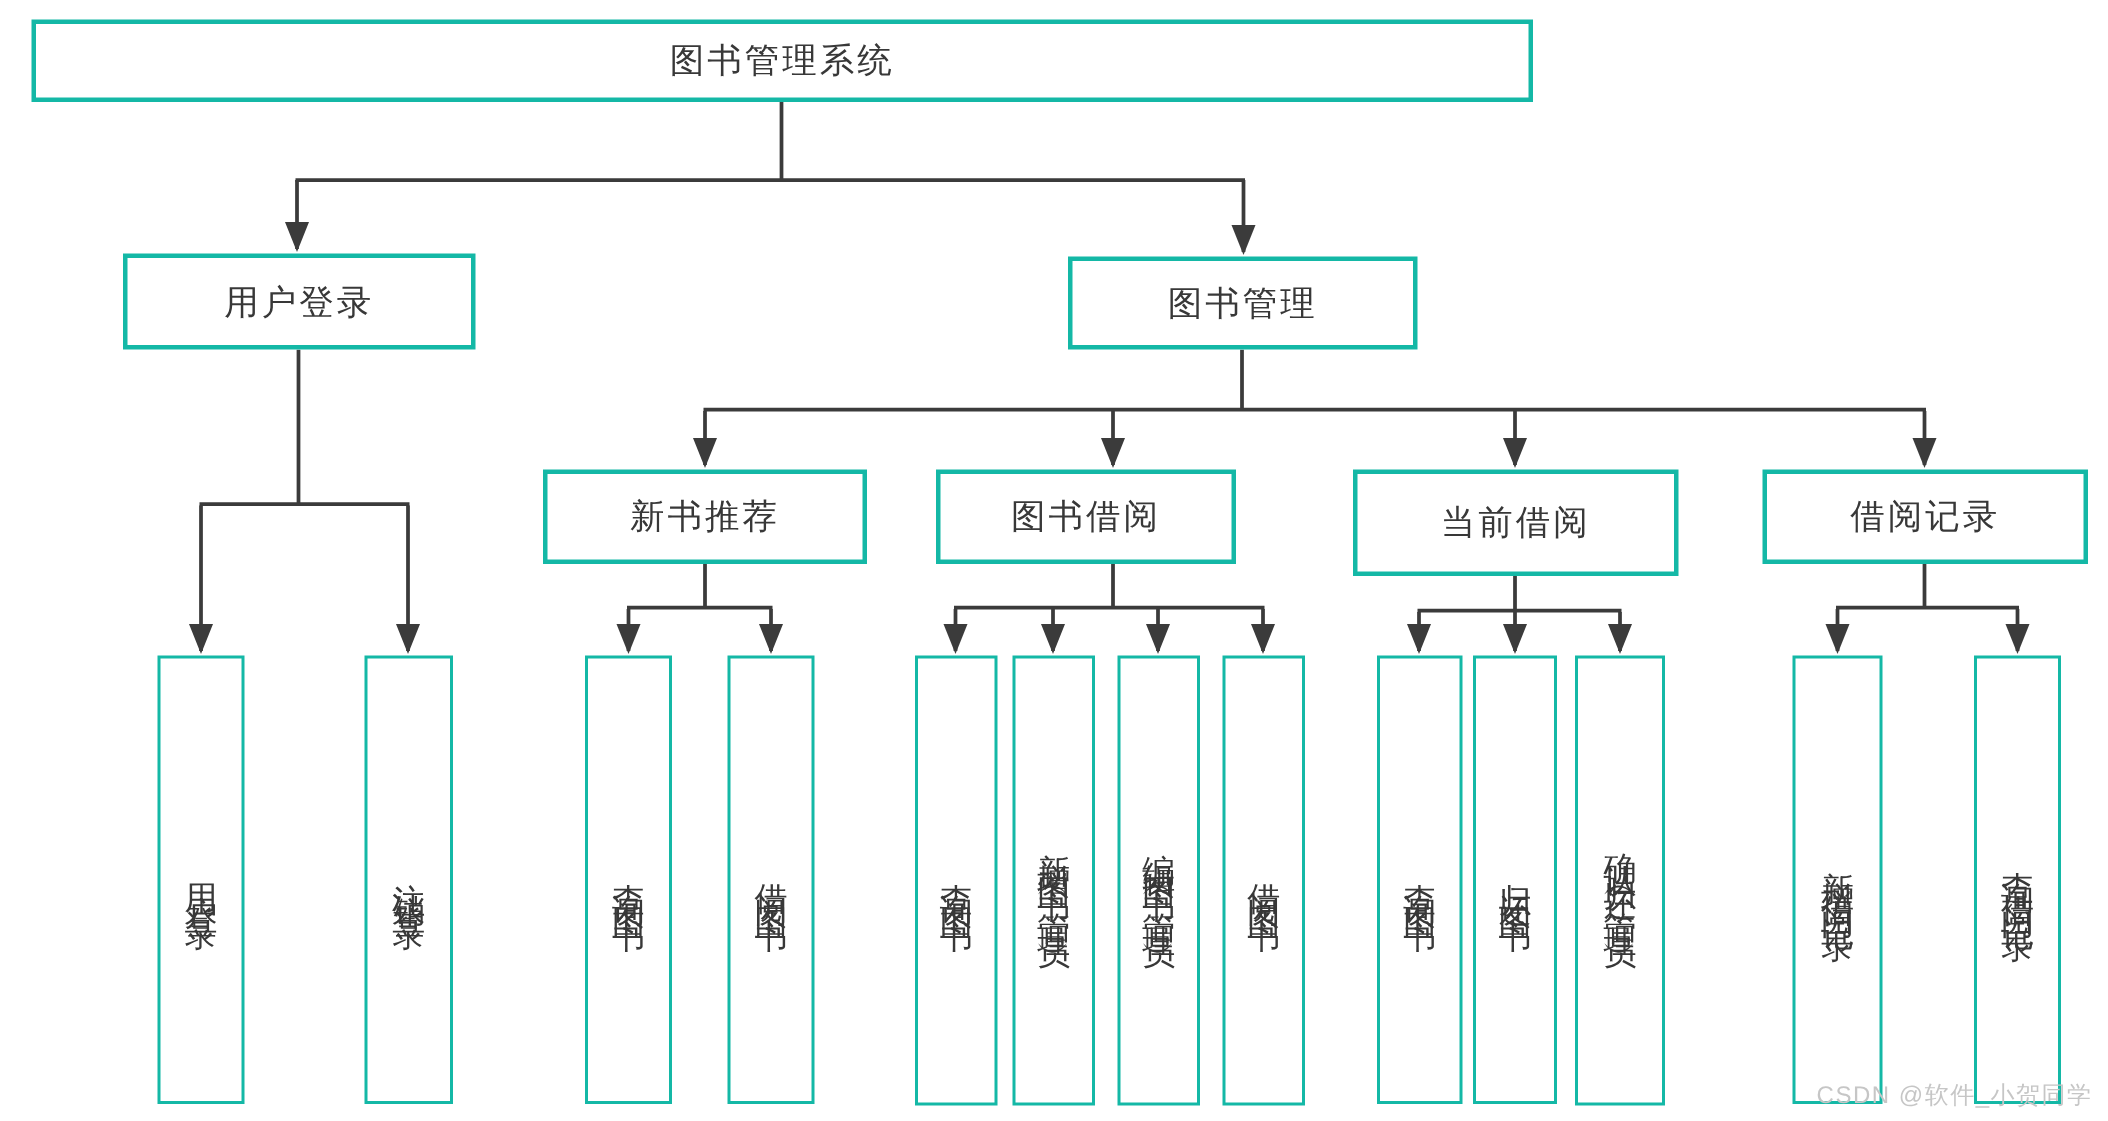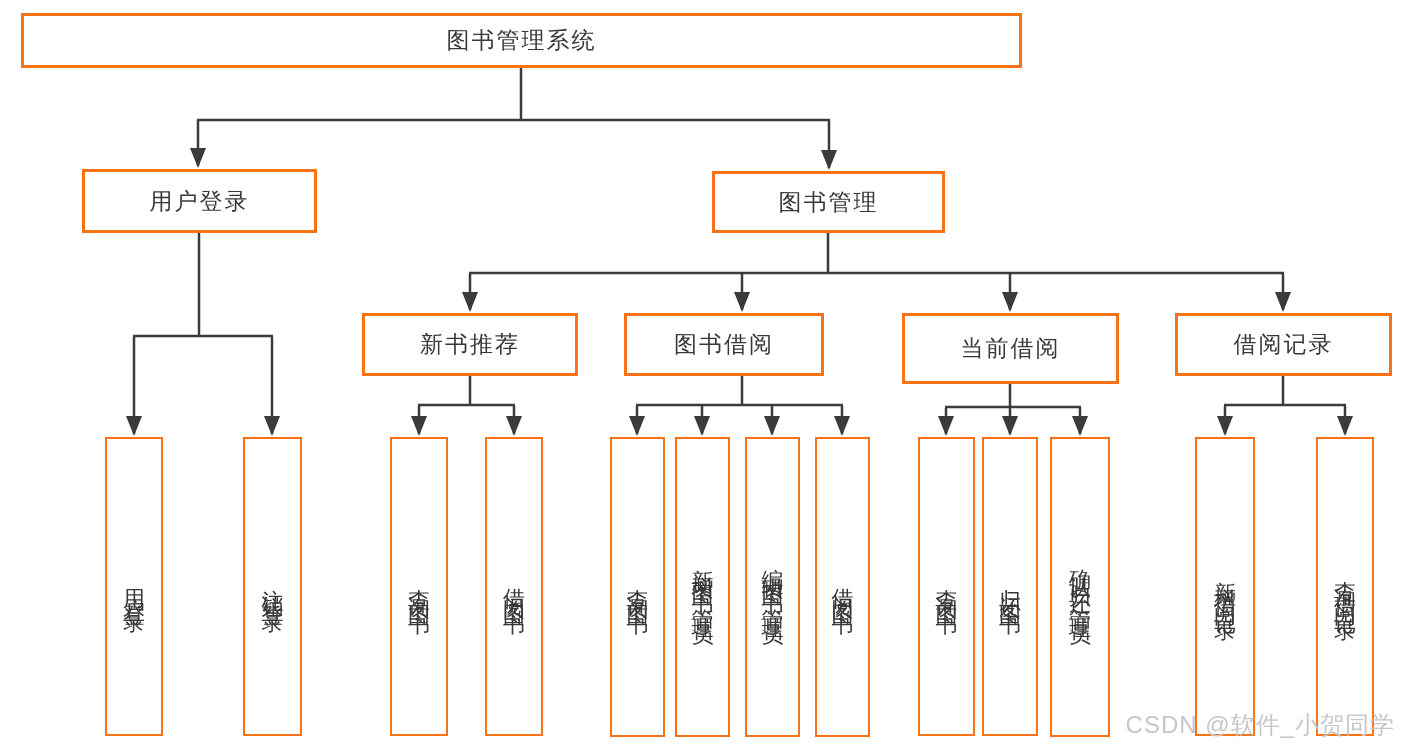--- a/index.html
+++ b/index.html
@@ -18,21 +18,21 @@
   #connectors {
     position: absolute;
     left: 0;
     top: 0;
     z-index: 0;
   }
   .node {
     position: absolute;
     box-sizing: border-box;
     background: #ffffff;
-    border: 3px solid #f97316;
+    border: 3px solid #14b8a6;
     display: flex;
     align-items: center;
     justify-content: center;
     z-index: 1;
   }
   .node .lbl {
     color: #383838;
     font-size: 23px;
     letter-spacing: 2px;
     white-space: nowrap;
@@ -46,21 +46,21 @@
     font-size: 22px;
     letter-spacing: 8px;
     white-space: normal;
   }
   #watermark {
     position: absolute;
     right: 10px;
     bottom: 6px;
     z-index: 2;
     color: #c6c6c6;
-    font-size: 24px;
+    font-size: 16px;
     letter-spacing: 1px;
     white-space: nowrap;
     text-align: right;
   }
 </style>
 </head>
 <body>
 
 <div id="stage">
 

